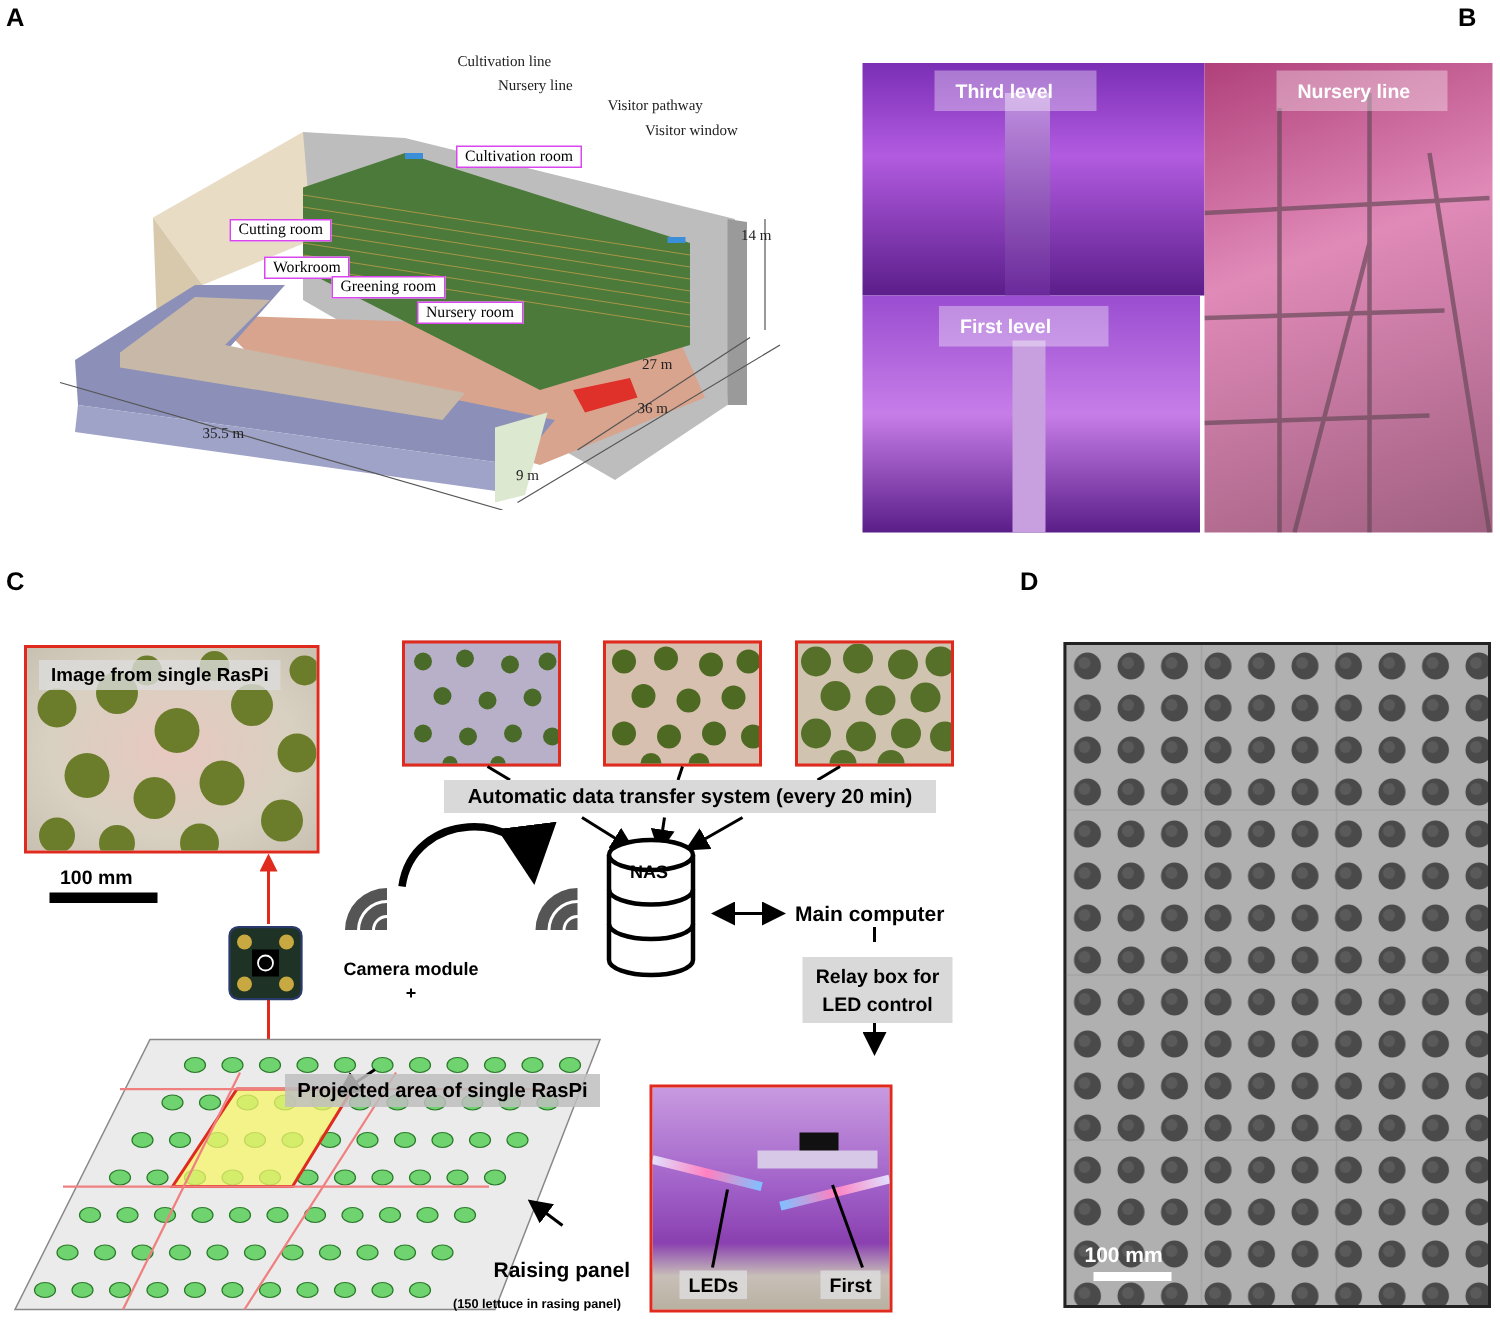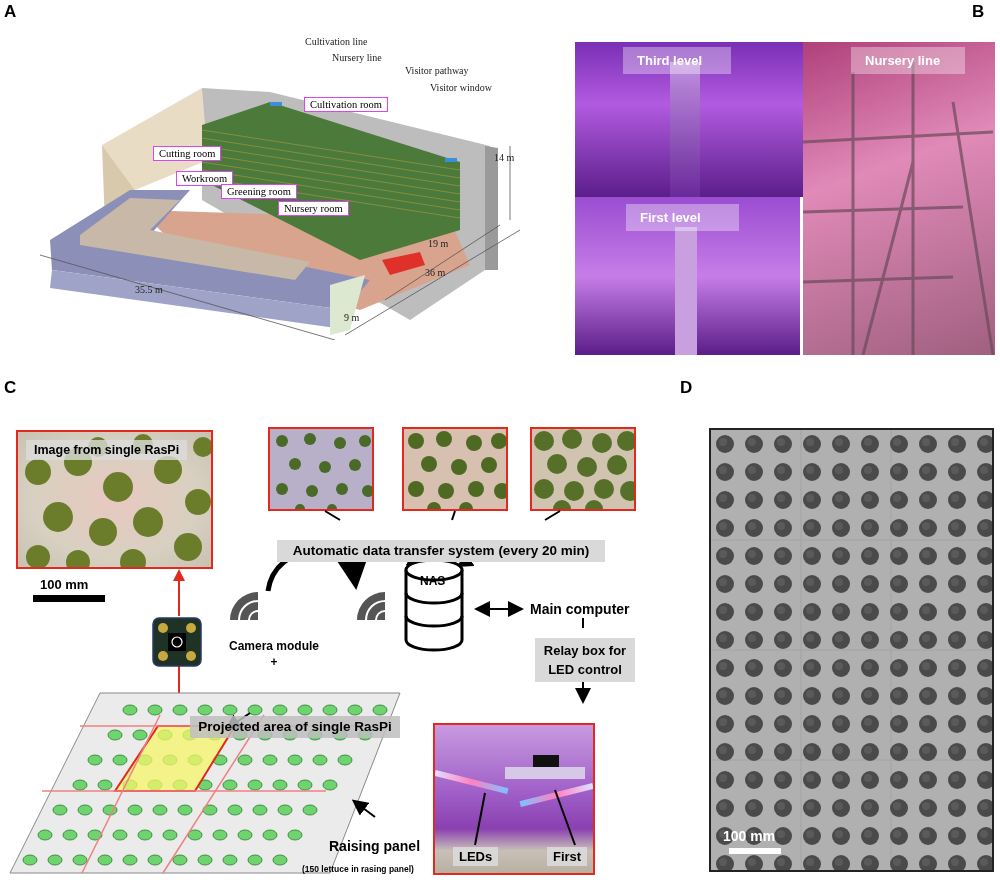--- a/index.html
+++ b/index.html
@@ -58,21 +58,21 @@
 <div class="serif-label" style="left:305px;top:36px;">Cultivation line</div>
 <div class="serif-label" style="left:332px;top:52px;">Nursery line</div>
 <div class="serif-label" style="left:405px;top:65px;">Visitor pathway</div>
 <div class="serif-label" style="left:430px;top:82px;">Visitor window</div>
 <div class="boxed-label" style="left:304px;top:97px;">Cultivation room</div>
 <div class="boxed-label" style="left:153px;top:146px;">Cutting room</div>
 <div class="boxed-label" style="left:176px;top:171px;">Workroom</div>
 <div class="boxed-label" style="left:221px;top:184px;">Greening room</div>
 <div class="boxed-label" style="left:278px;top:201px;">Nursery room</div>
 <div class="serif-label" style="left:494px;top:152px;">14 m</div>
-<div class="serif-label" style="left:428px;top:238px;">19 m</div>
+<div class="serif-label" style="left:428px;top:238px;">27 m</div>
 <div class="serif-label" style="left:425px;top:267px;">36 m</div>
 <div class="serif-label" style="left:135px;top:284px;">35.5 m</div>
 <div class="serif-label" style="left:344px;top:312px;">9 m</div>
 
 <div class="panel-letter" style="left:972px;top:2px;">B</div>
 <div class="abs" style="left:575px;top:42px;width:420px;height:313px;">
   <div class="abs" style="left:0;top:0;width:228px;height:155px;background:linear-gradient(180deg,#7a2fb5 0%,#b25be0 40%,#5b1e8a 100%);">
     <div class="abs" style="left:95px;top:20px;width:30px;height:135px;background:linear-gradient(180deg,#c090e0,#6a2a9a);"></div>
   </div>
   <div class="abs" style="left:0;top:155px;width:225px;height:158px;background:linear-gradient(180deg,#9a4dd0 0%,#c77de8 50%,#5a1e88 100%);">
@@ -327,21 +327,21 @@
       <line x1="80" y1="356" x2="366" y2="356"></line>
       <line x1="42" y1="421" x2="326" y2="421"></line>
       <line x1="160" y1="345" x2="82" y2="503"></line>
       <line x1="264" y1="345" x2="163" y2="503"></line>
     </g>
     <line x1="250" y1="343" x2="228" y2="358" stroke="#000" stroke-width="2" marker-end="url(#ah)"></line>
     <line x1="375" y1="447" x2="355" y2="432" stroke="#000" stroke-width="2" marker-end="url(#ah)"></line>
   </g>
 </svg>
 
-<div class="gray-box" style="left:277px;top:520px;width:328px;height:22px;line-height:22px;margin-top:20px;">Automatic data transfer system (every 20 min)</div>
+<div class="gray-box" style="left:296px;top:520px;width:328px;height:22px;line-height:22px;">Automatic data transfer system (every 20 min)</div>
 <div class="abs" style="left:420px;top:574px;font-weight:bold;font-size:12px;">NAS</div>
 <div class="bold-text" style="left:530px;top:601px;">Main computer</div>
 <div class="gray-box" style="left:535px;top:638px;width:100px;height:44px;font-size:13px;line-height:19px;padding-top:3px;box-sizing:border-box;">
   <div>Relay box for</div>
   <div>LED control</div>
 </div>
 <div class="abs" style="left:208px;top:638px;width:132px;font-weight:bold;font-size:12px;text-align:center;line-height:16px;">
   <div>Camera module</div>
   <div>+</div>
 </div>

